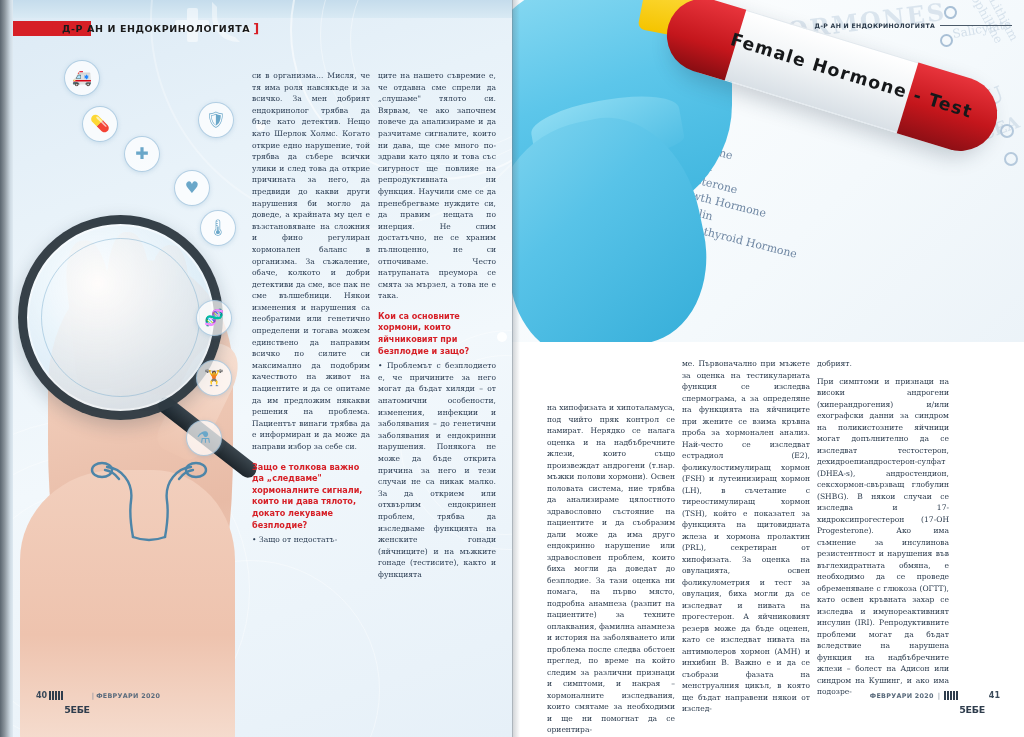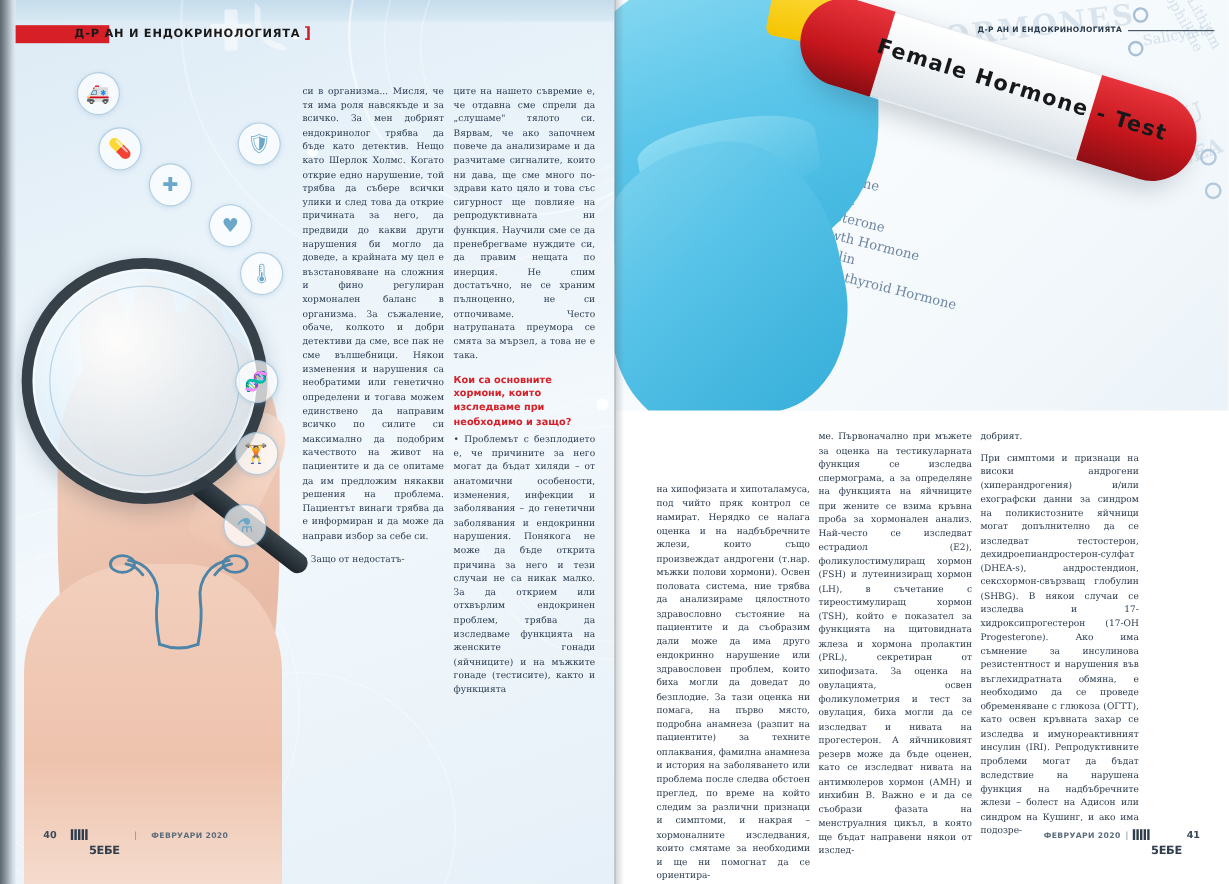--- a/index.html
+++ b/index.html
@@ -105,21 +105,21 @@
   .qhead {
     font-family:"DejaVu Sans", sans-serif;
     font-size:8.1px; line-height:11.6px; font-weight:700;
     color:#d61f26; margin:9px 0 3px 0;
   }
   .bullet { display:block; }
 
   
   .footer-left {
     position:absolute; left:36px; bottom:22px;
-    display:flex; align-items:center; gap:12px; z-index:40;
+    display:flex; align-items:center; gap:2px; z-index:40;
   }
   .pagenum { font-size:8px; font-weight:700; color:#3a4a5a; font-family:"DejaVu Sans", sans-serif;}
   .logo {
     display:flex; align-items:center; gap:1px;
   }
   .logo .bars { display:flex; gap:1px; }
   .logo .bars i { display:block; width:2px; height:9px; background:#2f3d4d; }
   .logo .word {
     font-size:9.5px; font-weight:700; color:#2f3d4d; letter-spacing:-.3px;
     font-family:"DejaVu Sans", sans-serif;
@@ -309,30 +309,31 @@
       <span class="label">Д-Р АН И ЕНДОКРИНОЛОГИЯТА</span>
       <span class="bracketR">]</span>
     </div>
 
     <div class="darkedge"></div>
 
     <div class="lcol c1">
       <div class="bodytext">
         <p>си в организма... Мисля, че тя има роля навсякъде и за всичко. За мен добрият ендокринолог трябва да бъде като детектив. Нещо като Шерлок Холмс. Когато открие едно нарушение, той трябва да събере всички улики и след това да открие причината за него, да предвиди до какви други нарушения би могло да доведе, а крайната му цел е възстановяване на сложния и фино регулиран хормонален баланс в организма. За съжаление, обаче, колкото и добри детективи да сме, все пак не сме вълшебници. Някои изменения и нарушения са необратими или генетично определени и тогава можем единствено да направим всичко по силите си максимално да подобрим качеството на живот на пациентите и да се опитаме да им предложим някакви решения на проблема. Пациентът винаги трябва да е информиран и да може да направи избор за себе си.</p>
       </div>
+      <div class="qhead">Защо е толкова важно да „следваме" хормоналните сигнали, които ни дава тялото, докато лекуваме безплодие?</div>
       <div class="bodytext">
         <p class="bullet">• Защо от недостатъ-</p>
       </div>
     </div>
 
     <div class="lcol c2">
       <div class="bodytext">
         <p>ците на нашето съвремие е, че отдавна сме спрели да „слушаме" тялото си. Вярвам, че ако започнем повече да анализираме и да разчитаме сигналите, които ни дава, ще сме много по-здрави като цяло и това със сигурност ще повлияе на репродуктивната ни функция. Научили сме се да пренебрегваме нуждите си, да правим нещата по инерция. Не спим достатъчно, не се храним пълноценно, не си отпочиваме. Често натрупаната преумора се смята за мързел, а това не е така.</p>
       </div>
-      <div class="qhead">Кои са основните хормони, които изследваме при необходимо и защо?</div>
+      <div class="qhead">Кои са основните хормони, които яйчниковият при безплодие и защо?</div>
       <div class="bodytext">
         <p>• Проблемът с безплодието е, че причините за него могат да бъдат хиляди – от анатомични особености, изменения, инфекции и заболявания – до генетични заболявания и ендокринни нарушения. Понякога не може да бъде открита причина за него и тези случаи не са никак малко. За да открием или отхвърлим ендокринен проблем, трябва да изследваме функцията на женските гонади (яйчниците) и на мъжките гонаде (тестисите), както и функцията</p>
       </div>
     </div>
 
     <div class="footer-left">
       <span class="pagenum">40</span>
       <span class="logo">
         <span class="bars">
             <i></i>

